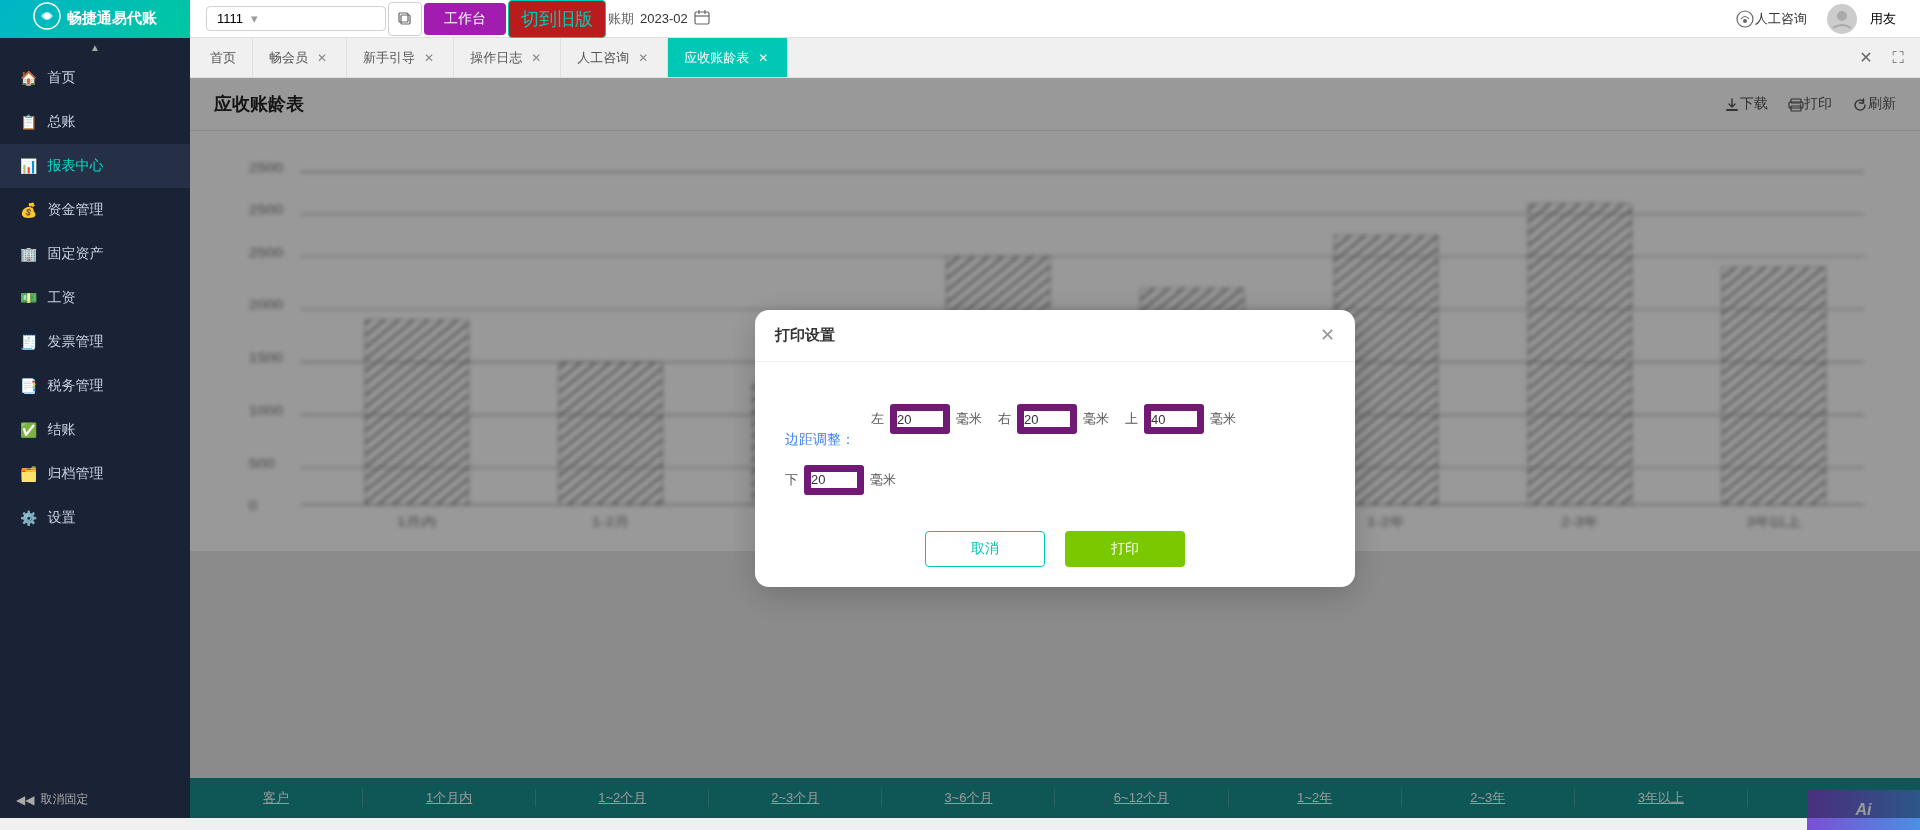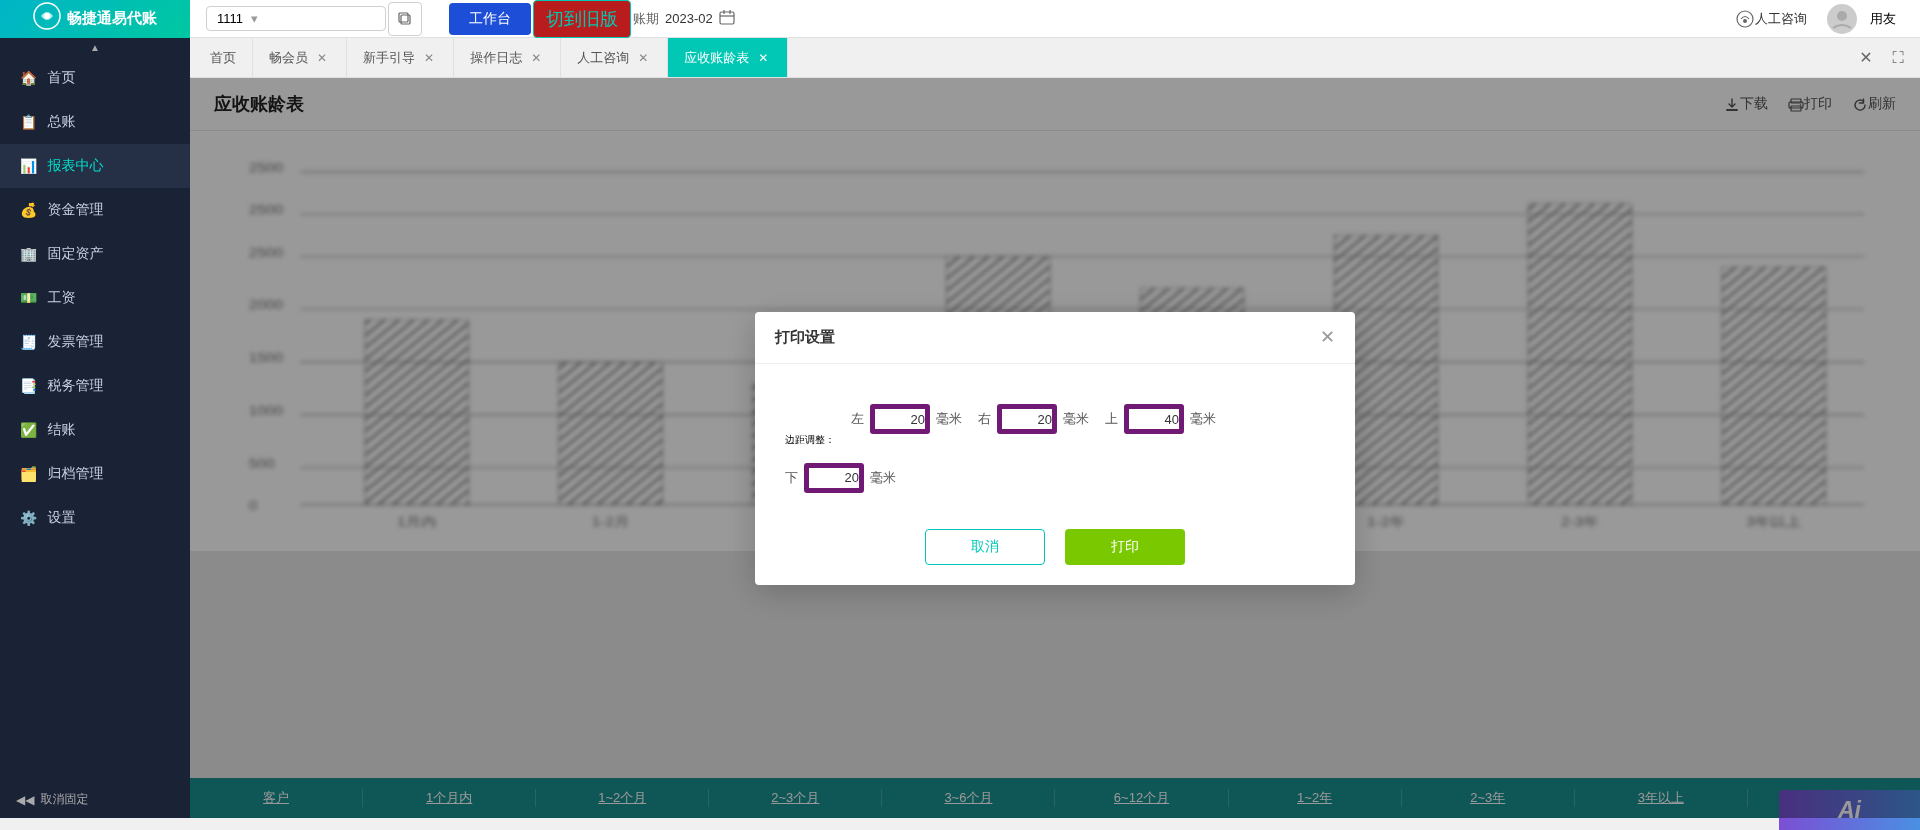--- a/index.html
+++ b/index.html
@@ -50,28 +50,27 @@
       border: 1px solid #d0d0d0;
       border-radius: 4px;
       display: flex;
       align-items: center;
       justify-content: center;
       cursor: pointer;
       background: #fff;
       color: #666;
     }
     .workbench-btn {
-      background: #1d4ed8;
+      background: #a21caf;
       color: #fff;
       border: none;
       border-radius: 4px;
       padding: 7px 20px;
       cursor: pointer;
       font-size: 14px;
-      margin-left: 25px;
     }
     .switch-btn {
       border: 1px solid #00c8b4;
       color: #00c8b4;
       background: #b91c1c;
       border-radius: 4px;
       padding: 6px 12px;
       cursor: pointer;
       font-size: 18px;
     }
@@ -300,21 +299,21 @@
       position: absolute;
       top: 0; left: 0; right: 0; bottom: 0;
       background: rgba(0,0,0,0.4);
       display: flex;
       align-items: center;
       justify-content: center;
       z-index: 100;
     }
     .modal {
       background: #fff;
-      border-radius: 4px;
+      border-radius: 14px;
       width: 600px;
       box-shadow: 0 8px 32px rgba(0,0,0,0.2);
       overflow: hidden;
     }
     .modal-header {
       padding: 16px 20px;
       border-bottom: 1px solid #eee;
       display: flex;
       align-items: center;
       justify-content: space-between;
@@ -333,41 +332,41 @@
     .modal-body {
       padding: 28px 30px 20px;
     }
     .margin-row {
       display: flex;
       align-items: center;
       gap: 16px;
       flex-wrap: wrap;
     }
     .margin-label {
-      color: #000000;
-      font-size: 10px;
+      color: #3b82f6;
+      font-size: 14px;
       flex-shrink: 0;
       margin-top: 41px;
     }
     .margin-group {
       display: flex;
       align-items: center;
       gap: 6px;
     }
     .margin-dir-label {
       color: #555;
       font-size: 13px;
       flex-shrink: 0;
     }
     .margin-input {
       width: 60px;
       height: 30px;
-      border: 5px solid #701a75;
+      border: 7px solid #701a75;
       border-radius: 3px;
-      text-align: right;
+      text-align: left;
       font-size: 13px;
       outline: none;
       color: #333;
     }
     .margin-unit {
       color: #555;
       font-size: 13px;
     }
     .modal-footer {
       padding: 16px 20px 20px;
@@ -401,28 +400,28 @@
       width: 100%;
       height: 380px;
       filter: blur(2px) brightness(0.7);
     }
 
     
     .ai-badge {
       position: fixed;
       bottom: 0;
       right: 0;
-      width: 141px;
+      width: 113px;
       height: 40px;
       background: linear-gradient(90deg, #7b4fd4, #4a90e2);
       display: flex;
       align-items: center;
       justify-content: center;
       color: #fff;
-      font-size: 23px;
+      font-size: 16px;
       font-style: italic;
       font-weight: bold;
       border-radius: 4px 0 0 0;
     }
   </style>
 </head>
 <body>
 
 <div class="header">
   <div class="logo-area">

